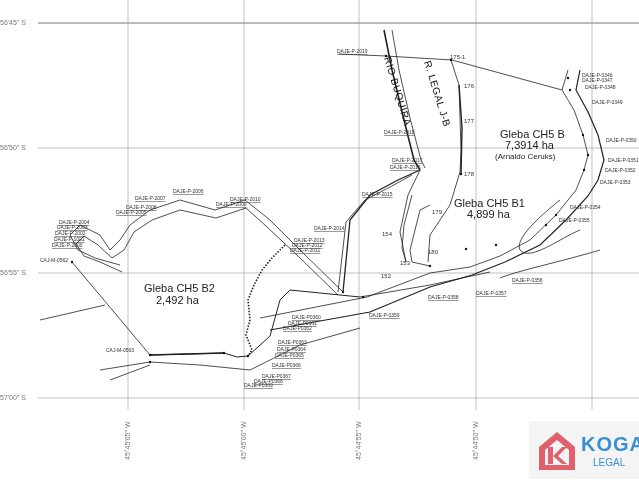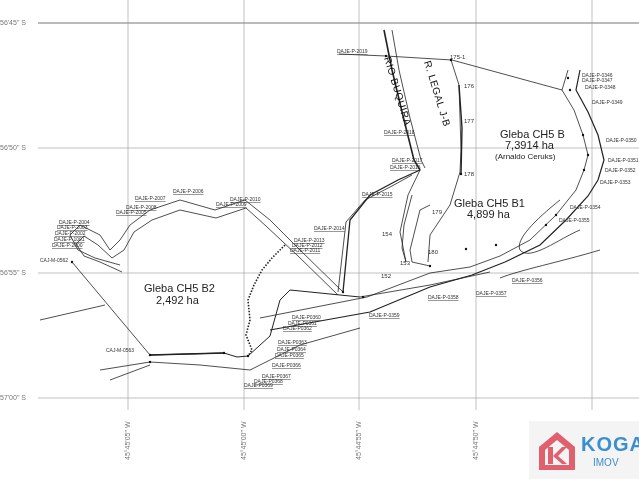--- a/index.html
+++ b/index.html
@@ -195,14 +195,14 @@
 </svg>
 
 <div id="logo">
   <svg class="mark" viewBox="0 0 40 42">
     <path d="M2,18 L20,3 L38,18 L38,41 L2,41 Z" fill="#e0606e"></path>
     <path d="M8,21 L20,11 L32,21 L32,36 L8,36 Z" fill="#f4f4f4"></path>
     <rect x="11" y="18" width="5" height="17" fill="#e0606e"></rect>
     <path d="M16,27 L25,18 L30,18 L21,27 L30,35 L25,35 Z" fill="#e0606e"></path>
   </svg>
   <span class="kog">KOGA</span>
-  <span class="imov">IMOV</span>
+  <span class="imov">LEGAL</span>
 </div>
 
 </body></html>

